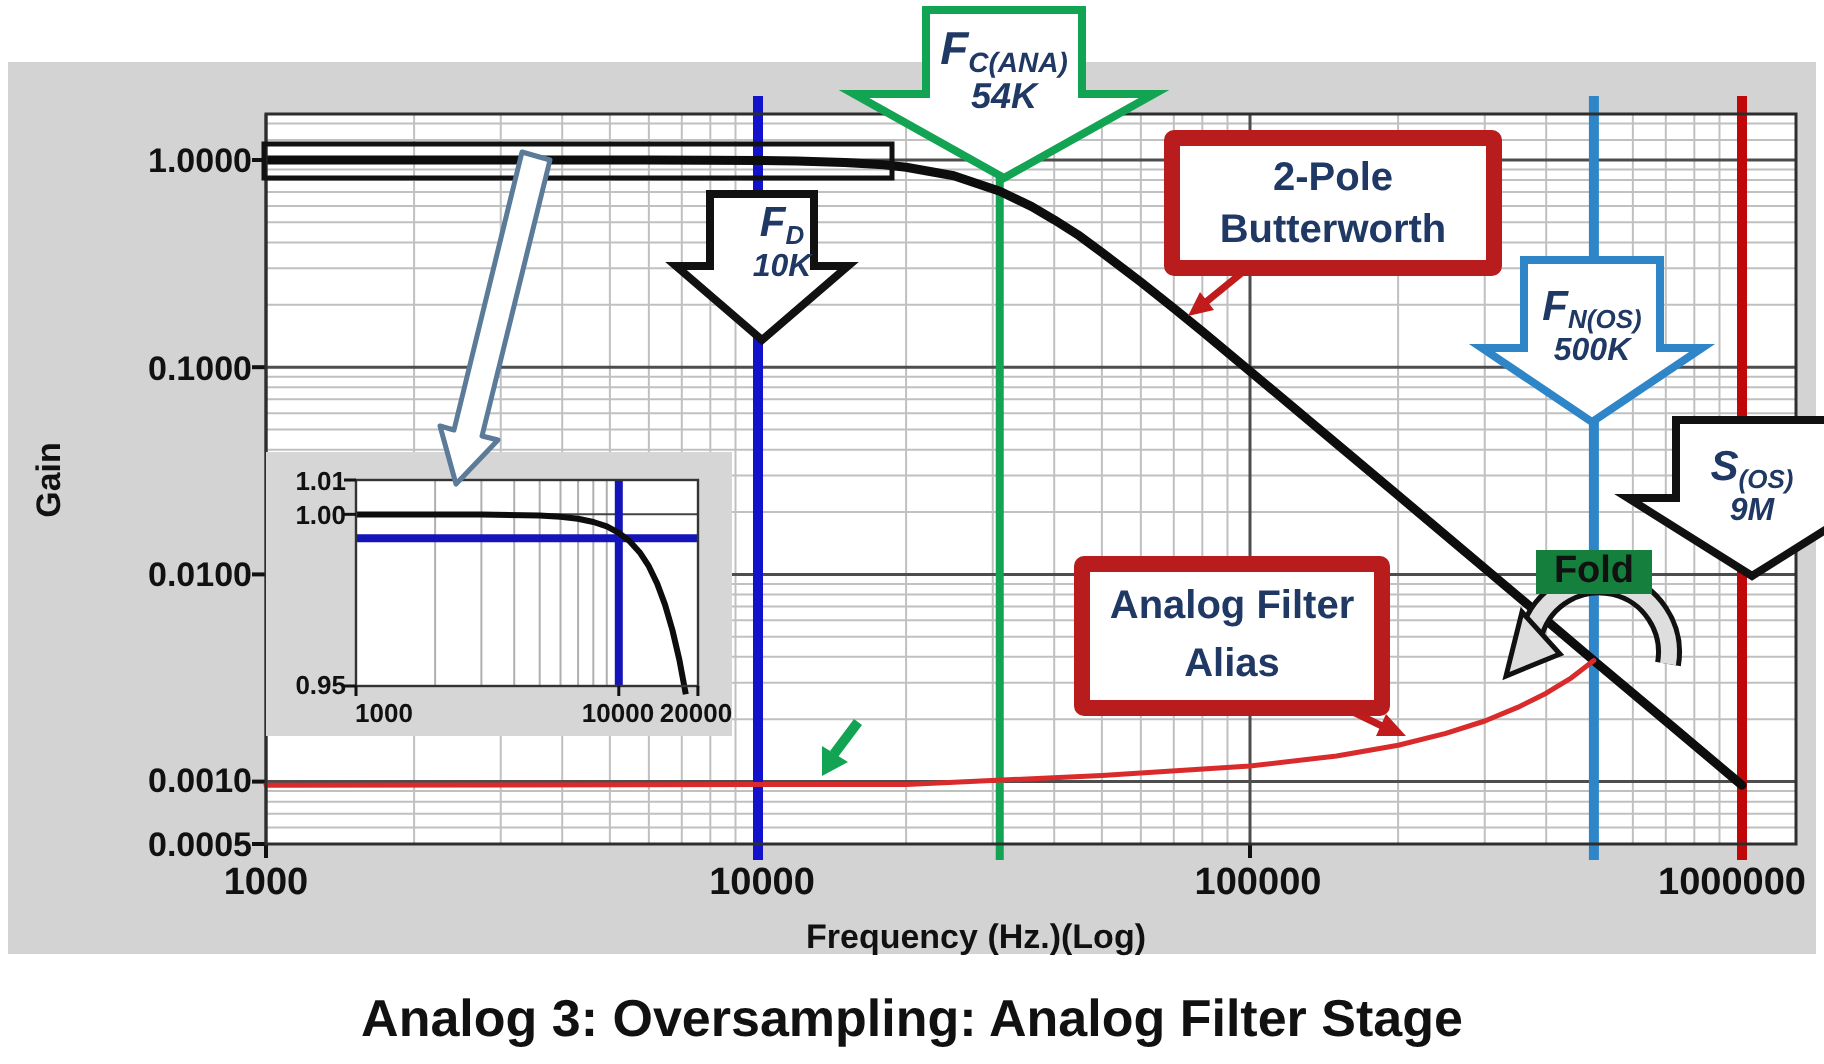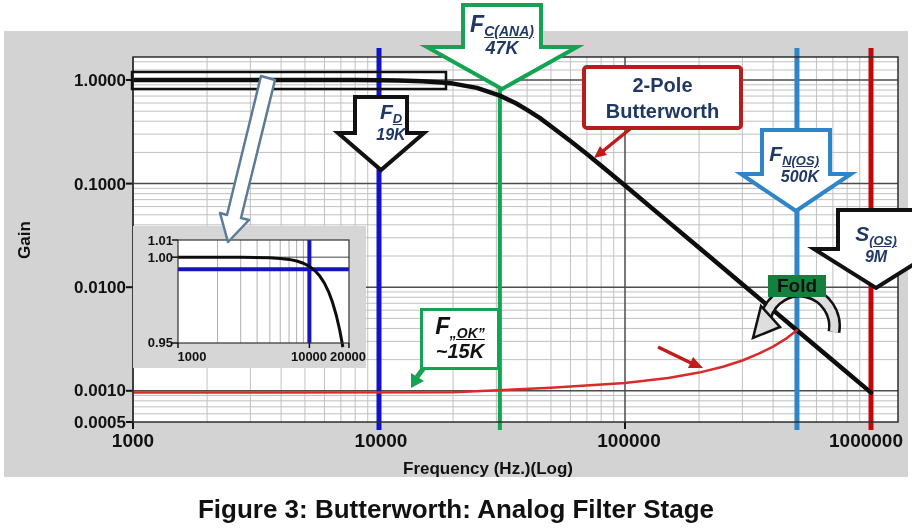--- a/index.html
+++ b/index.html
@@ -8,26 +8,26 @@
   #chart-svg{position:absolute;left:0;top:0;}
   svg text{font-family:"Liberation Sans",sans-serif;font-weight:bold;fill:#111;}
   .tick-lbl{font-size:17px;}
   .tick-lbl-x{font-size:19px;}
   .axis-title{font-size:17px;}
   .inset-lbl{font-size:13px;}
   .overlay{position:absolute;text-align:center;}
   .navy{color:#1F3864;}
   .callout-lbl{font-style:italic;font-weight:bold;line-height:1.08;}
   .callout-lbl .sym{font-size:21px;}
-  .callout-lbl sub{font-size:13px;font-weight:bold;text-decoration:underline;}
+  .callout-lbl sub{font-size:13px;font-weight:bold;}
   .callout-lbl .val{font-size:16px;}
   #lbl-fc .sym{font-size:23px;} #lbl-fc sub{font-size:14px;} #lbl-fc .val{font-size:18px;}
   #lbl-fok{color:#111;}
   #lbl-fok .sym{font-size:24px;} #lbl-fok sub{font-size:14px;} #lbl-fok .val{font-size:20px;}
-  .anno-box{background:#fff;border:4px solid #b91c1c;border-radius:5px;
+  .anno-box{background:#fff;border:8px solid #b91c1c;border-radius:5px;
             font-weight:bold;font-size:20px;color:#1F3864;}
   #lbl-fold{background:#15803d;font-weight:bold;font-size:19px;color:#111;line-height:22px;}
   #lbl-fok-box{background:#fff;border:3px solid #12A452;}
   #caption{position:absolute;left:0;top:494px;width:912px;text-align:center;
            font-size:26px;font-weight:bold;color:#111;}
 </style>
 </head>
 <body>
 
 <div id="stage">
@@ -191,47 +191,45 @@
     <text class="tick-lbl-x" x="381" y="447" text-anchor="middle">10000</text>
     <text class="tick-lbl-x" x="629" y="447" text-anchor="middle">100000</text>
     <text class="tick-lbl-x" x="866" y="447" text-anchor="middle">1000000</text>
 
     <text class="axis-title" x="30" y="240" text-anchor="middle" transform="rotate(-90,30,240)">Gain</text>
     <text class="axis-title" x="488" y="474" text-anchor="middle">Frequency (Hz.)(Log)</text>
   </svg>
 
   <div id="lbl-fd" class="overlay callout-lbl navy" style="left:341px;top:101px;width:100px;">
     <span class="sym">F</span><sub>D</sub><br>
-    <span class="val">19K</span>
+    <span class="val">10K</span>
   </div>
 
   <div id="lbl-fc" class="overlay callout-lbl navy" style="left:440px;top:12px;width:124px;">
     <span class="sym">F</span><sub>C(ANA)</sub><br>
-    <span class="val">47K</span>
-  </div>
-
-  <div id="lbl-fn" class="overlay callout-lbl navy" style="left:707px;top:143px;width:112px;text-align:right;">
+    <span class="val">54K</span>
+  </div>
+
+  <div id="lbl-fn" class="overlay callout-lbl navy" style="left:740px;top:143px;width:112px;">
     <span class="sym">F</span><sub>N(OS)</sub><br>
     <span class="val">500K</span>
   </div>
 
   <div id="lbl-sos" class="overlay callout-lbl navy" style="left:826px;top:223px;width:100px;">
     <span class="sym">S</span><sub>(OS)</sub><br>
     <span class="val">9M</span>
   </div>
 
-  <div id="lbl-fok-box" class="overlay" style="left:420px;top:308px;width:74px;height:56px;">
-    <div id="lbl-fok" class="callout-lbl" style="padding-top:2px;">
-      <span class="sym">F</span><sub>„OK”</sub><br>
-      <span class="val">~15K</span>
-    </div>
-  </div>
 
   <div class="anno-box overlay" style="left:582px;top:65px;width:153px;height:54px;line-height:26px;padding-top:3px;">
     <span>2-Pole</span><br>
     <span>Butterworth</span>
   </div>
 
+  <div class="anno-box overlay" style="left:537px;top:278px;width:142px;height:61px;line-height:29px;padding-top:3px;">
+    <span>Analog Filter</span><br>
+    <span>Alias</span>
+  </div>
 
   <div id="lbl-fold" class="overlay" style="left:768px;top:275px;width:58px;height:22px;">Fold</div>
 
-  <div id="caption">Figure 3: Butterworth: Analog Filter Stage</div>
+  <div id="caption">Analog 3: Oversampling: Analog Filter Stage</div>
 </div>
 
 </body></html>

